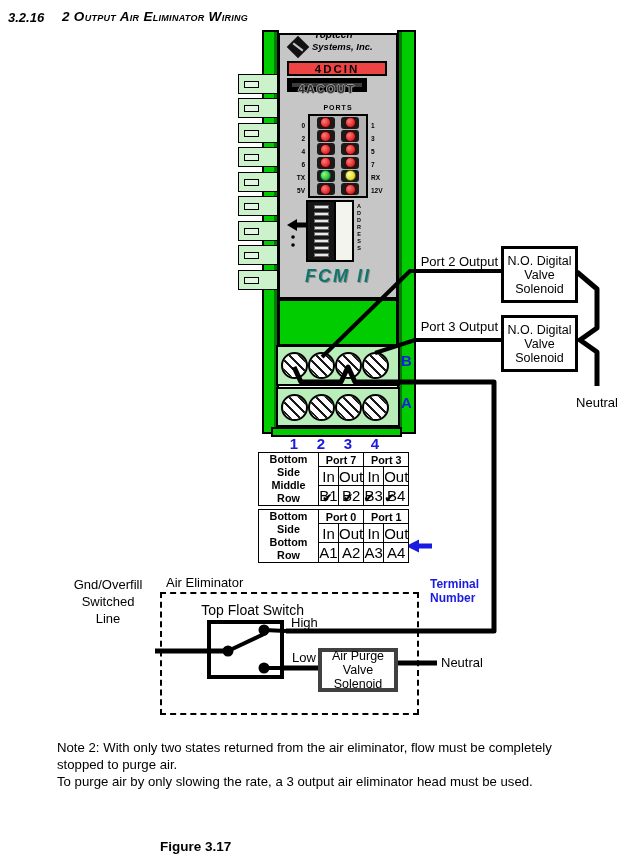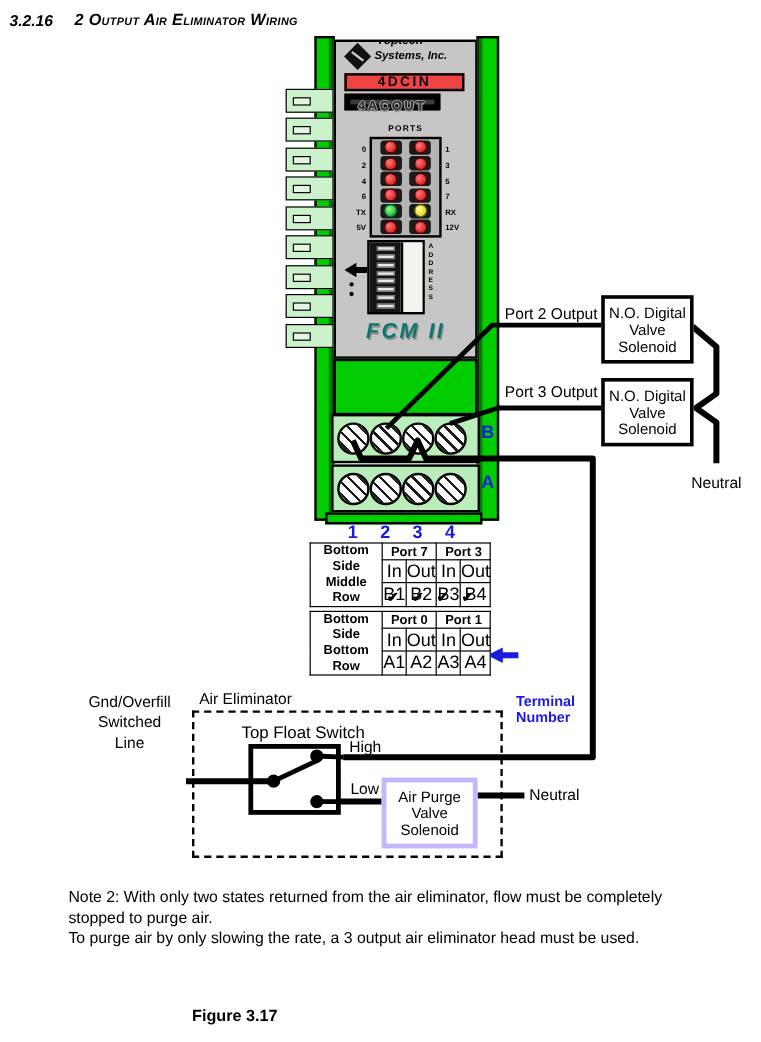--- a/index.html
+++ b/index.html
@@ -99,21 +99,21 @@
   #neutral-bottom { left:441px; top:655px; }
 
   
   #gnd-label { left:58px; top:577px; width:100px; text-align:center; font-size:13px; line-height:1.3; z-index:6; }
   #ae-box { left:160px; top:592px; width:259px; height:123px; border:2px dashed #000; z-index:2; }
   #ae-label { left:166px; top:575px; font-size:13px; z-index:6; }
   #float-switch-label { left:186px; top:602px; width:118px; text-align:right; font-size:14px; z-index:6; }
   #float-switch-box { left:207px; top:620px; width:77px; height:59px; background:#fff; border:4px solid #000; z-index:3; }
   #high-label { left:291px; top:615px; }
   #low-label  { left:292px; top:650px; }
-  #purge-box { left:318px; top:648px; width:80px; height:59px; background:#fff; border:4px solid #c4b5fd; z-index:5;
+  #purge-box { left:318px; top:648px; width:80px; height:44px; background:#fff; border:4px solid #404040; z-index:5;
                display:flex; align-items:center; justify-content:center; text-align:center; font-size:12.5px; line-height:1.12; }
 
   
   .tbl { position:absolute; left:258px; border-collapse:collapse; z-index:6; background:#fff; }
   #table-middle { top:452px; } #table-bottom { top:509px; }
   .tbl td { border:1.5px solid #000; text-align:center; font-size:15px; padding:0; }
   .tbl .rowlab { width:60px; font-weight:bold; font-size:10.8px; line-height:1.2;margin-top:15px; }
   .tbl .porthead { font-weight:bold; font-size:10.8px; height:13px; }
   .tbl .io { width:20px; height:13px; }
   .tbl .term { height:14px; }

